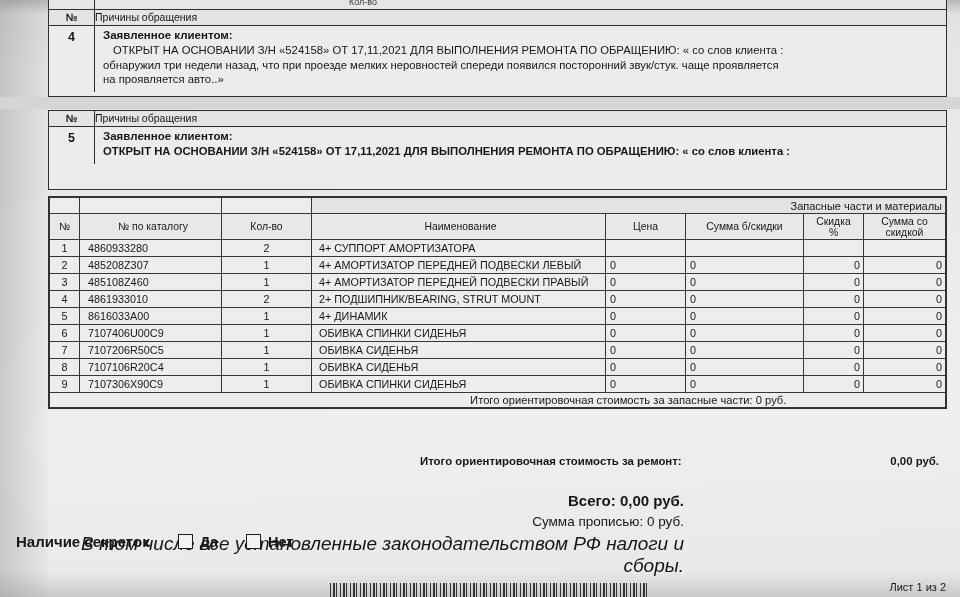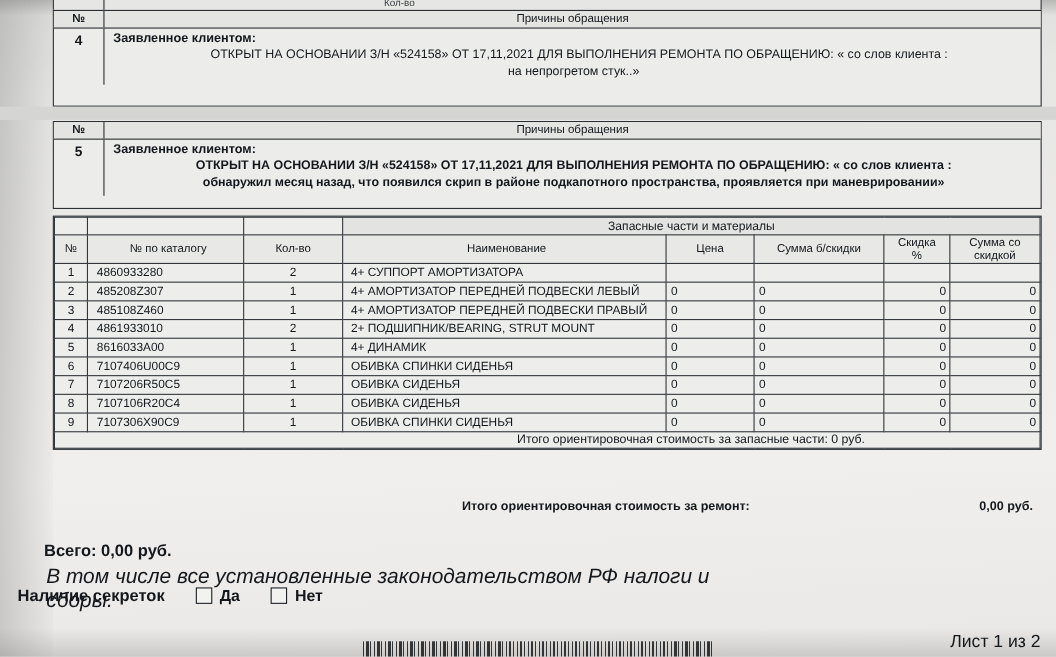--- a/index.html
+++ b/index.html
@@ -56,21 +56,20 @@
     width: 46px;
     border-right: 1px solid #2b2f33;
     box-sizing: border-box;
     text-align: center;
     font-size: 10.5px;
     line-height: 15px;
     font-weight: bold;
   }
   .hdr-title {
     flex: 1;
-    text-align: center;
     font-size: 10.5px;
     line-height: 15px;
   }
   .body-row {
     display: flex;
     box-sizing: border-box;
   }
   .body-num {
     width: 46px;
     border-right: 1px solid #2b2f33;
@@ -86,21 +85,20 @@
     box-sizing: border-box;
   }
   .label-line {
     font-size: 11.5px;
     font-weight: bold;
     margin-bottom: 2px;
   }
   .reason-text {
     font-size: 11.3px;
     line-height: 14.5px;
-    text-align: center;
   }
   .reason-text .ind {
     padding-left: 10px;
     display: block;
   }
 
   
   .parts-wrap {
     position: absolute;
     left: 48px;
@@ -115,21 +113,21 @@
     width: 100%;
     font-size: 10.6px;
   }
   table.parts td, table.parts th {
     border: 1px solid #33373b;
     box-sizing: border-box;
     padding: 1px 3px;
     font-weight: normal;
   }
   .title-cell {
-    text-align: center;
+    text-align: right;
     font-size: 11px;
     height: 16px;
     background: #e3e3e1;
   }
   .colhdr td {
     text-align: center;
     height: 26px;
     vertical-align: middle;
     font-size: 10.4px;
     background: #e8e8e6;
@@ -161,23 +159,24 @@
     font-weight: bold;
     display: flex;
     justify-content: space-between;
   }
   .repair-total .rt-label { }
   .repair-total .rt-value { padding-right: 8px; }
 
   
   .foot {
     position: absolute;
-    left: 40px;
+    left: 64px;
     top: 492px;
     width: 620px;
+    text-align: right;
   }
   .foot .l1 { font-size: 15px; font-weight: bold; margin-bottom: 5px; }
   .foot .l2 { font-size: 13.5px; margin-bottom: 4px; padding-left: 5px;}
   .foot .l3 { font-size: 19px; font-style: italic; padding-left: 2px;}
 
   .secret {
     position: absolute;
     left: 16px;
     top: 533px;
     display: flex;
@@ -206,21 +205,21 @@
     margin-top: 2px;
     height: 22px;
     border: 1px solid #2b2f33;
     border-top: none;
     background: #f1f1ef;
   }
   .sheet {
     position: absolute;
     right: 14px;
     bottom: 4px;
-    font-size: 16px;
+    font-size: 11px;
   }
   .barcode {
     position: absolute;
     left: 330px;
     bottom: 0px;
     width: 320px;
     height: 14px;
     background: repeating-linear-gradient(90deg,
       #16181a 0px, #16181a 1px, transparent 1px, transparent 3px,
       #16181a 3px, #16181a 5px, transparent 5px, transparent 6px,
@@ -272,38 +271,38 @@
       <div class="hdr-num">№</div>
       <div class="hdr-title">Причины обращения</div>
     </div>
     <div class="body-row">
       <div class="body-num">4</div>
       <div class="body-text">
         <div class="label-line">Заявленное клиентом:</div>
         <div class="reason-text">
           <span class="ind">ОТКРЫТ НА ОСНОВАНИИ З/Н «524158» ОТ  17,11,2021 ДЛЯ ВЫПОЛНЕНИЯ РЕМОНТА ПО ОБРАЩЕНИЮ: « со слов клиента :</span>
         </div>
-        <div class="reason-text">на непрогретом стук..»</div>
+        <div class="reason-text">обнаружил три недели назад, что при проезде мелких неровностей спереди появился посторонний звук/стук. чаще проявляется</div>
+        <div class="reason-text">на проявляется авто..»</div>
       </div>
     </div>
   </div>
 
   <div class="gap-strip" style="top:97px;"></div>
 
   <div class="block" style="left:48px; top:110px; width:899px; height:80px;">
     <div class="hdr-row">
       <div class="hdr-num">№</div>
       <div class="hdr-title">Причины обращения</div>
     </div>
     <div class="body-row">
       <div class="body-num">5</div>
       <div class="body-text">
         <div class="label-line">Заявленное клиентом:</div>
         <div class="reason-text" style="font-weight:bold;">ОТКРЫТ НА ОСНОВАНИИ З/Н «524158» ОТ  17,11,2021 ДЛЯ ВЫПОЛНЕНИЯ РЕМОНТА ПО ОБРАЩЕНИЮ: « со слов клиента :</div>
-        <div class="reason-text" style="font-weight:bold;">обнаружил месяц назад, что появился скрип в районе подкапотного пространства, проявляется при маневрировании»</div>
       </div>
     </div>
   </div>
 
   <div class="parts-wrap">
     <table class="parts">
       <tbody>
         <tr>
           <td class="c-no"></td>
           <td class="c-cat"></td>
@@ -428,20 +427,21 @@
     </table>
   </div>
 
   <div class="repair-total">
     <span class="rt-label">Итого ориентировочная стоимость за ремонт:</span>
     <span class="rt-value">0,00 руб.</span>
   </div>
 
   <div class="foot">
     <div class="l1">Всего: 0,00 руб.</div>
+    <div class="l2">Сумма прописью:  0 руб.</div>
     <div class="l3">В том числе все установленные законодательством РФ налоги и сборы.</div>
   </div>
 
   <div class="secret">
     <span>Наличие секреток</span>
     <span class="cb"></span>
     <span class="opt">Да</span>
     <span class="cb"></span>
     <span class="opt">Нет</span>
   </div>

